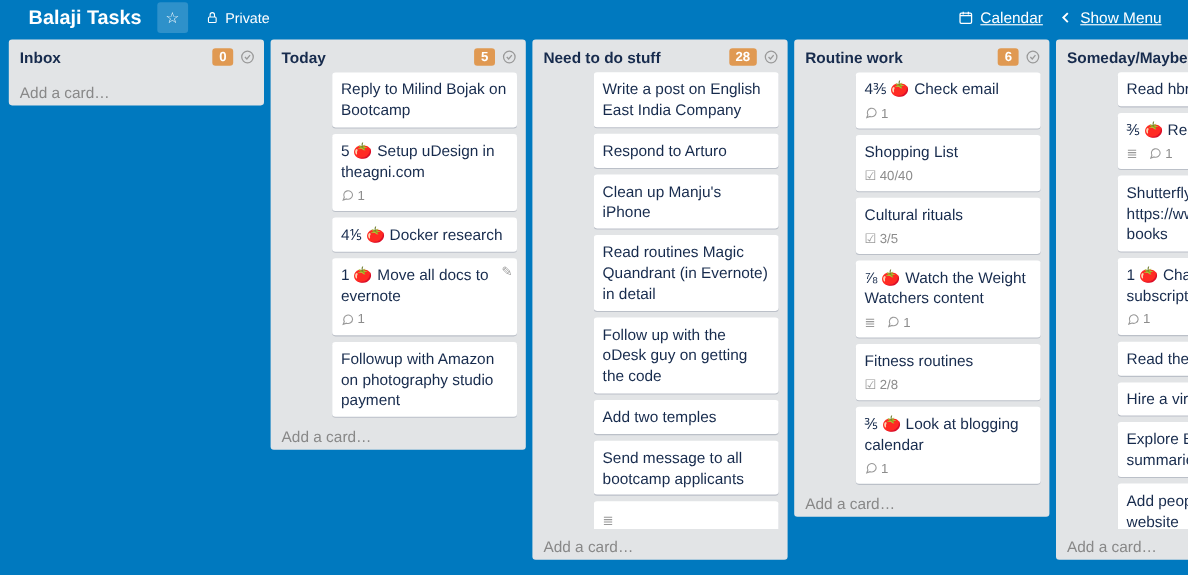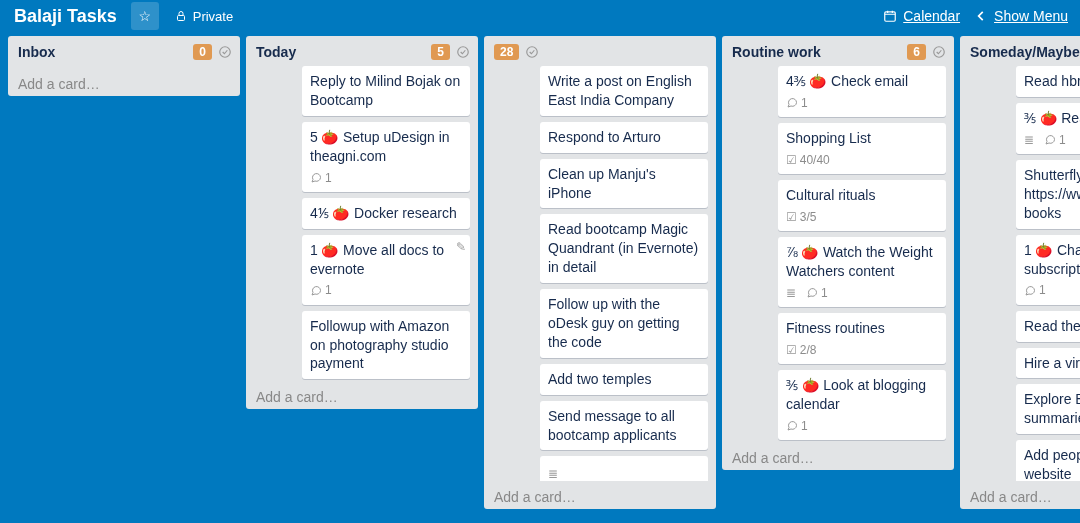--- a/index.html
+++ b/index.html
@@ -8,21 +8,21 @@
     font-family: -apple-system, BlinkMacSystemFont, "Segoe UI", Helvetica, Arial, sans-serif;
     background: #0079bf;
     overflow: hidden;
     font-size: 14px;
     color: #172b4d;
   }
   .board-header {
     height: 32px;
     display: flex;
     align-items: center;
-    padding: 4px 8px;
+    padding: 4px 20px;
     gap: 8px;
   }
   .board-title {
     font-size: 18px;
     font-weight: 700;
     color: #fff;
     padding: 0 6px;
   }
   .star-btn {
     width: 28px; height: 28px;
@@ -231,40 +231,41 @@
           </div>
         </div>
         <div class="card">
           <span class="card-title">Followup with Amazon on photography studio payment</span>
         </div>
       </div>
       <div class="add-card">Add a card…</div>
     </div>
     <div class="list">
       <div class="list-header">
+        <div class="list-name">Need to do stuff</div>
         <div class="badge-count">28</div>
         <div class="subscribe-icon">
           <svg width="14" height="14" viewBox="0 0 24 24" fill="none" stroke="#999" stroke-width="2">
             <circle cx="12" cy="12" r="9"></circle>
             <path d="M8 12l3 3 5-6"></path>
           </svg>
         </div>
       </div>
       <div class="cards">
         <div class="card">
           <span class="card-title">Write a post on English East India Company</span>
         </div>
         <div class="card">
           <span class="card-title">Respond to Arturo</span>
         </div>
         <div class="card">
           <span class="card-title">Clean up Manju's iPhone</span>
         </div>
         <div class="card">
-          <span class="card-title">Read bootcamp Magic Quandrant (in Evernote) in detail</span>
+          <span class="card-title">Read routines Magic Quandrant (in Evernote) in detail</span>
         </div>
         <div class="card">
           <span class="card-title">Follow up with the oDesk guy on getting the code</span>
         </div>
         <div class="card">
           <span class="card-title">Add two temples</span>
         </div>
         <div class="card">
           <span class="card-title">Send message to all bootcamp applicants</span>
         </div>

